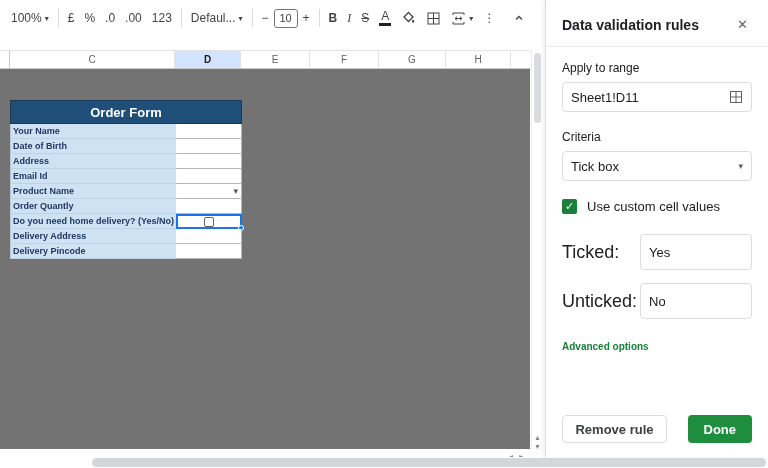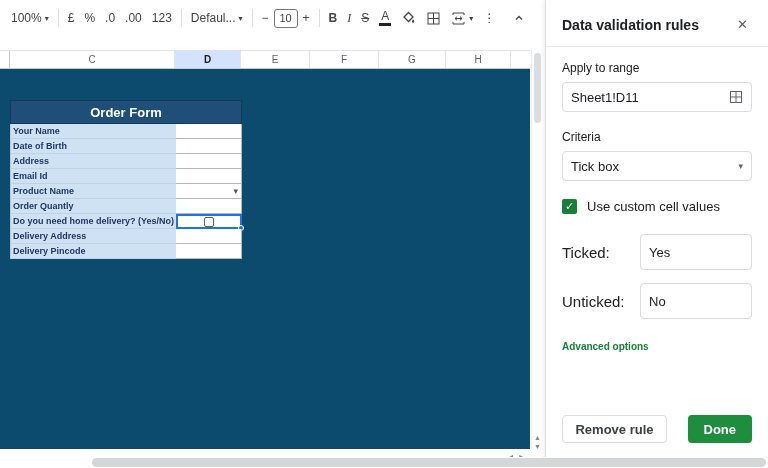--- a/index.html
+++ b/index.html
@@ -26,21 +26,21 @@
   
   .colheaders { position:absolute; top:50px; left:0; width:530px; height:19px;
     display:flex; border-top:1px solid #e1e3e6; border-bottom:1px solid #c7c9cc;
     background:#fff; font-size:10px; color:#5f6368; }
   .colh { border-right:1px solid #e1e3e6; display:flex; align-items:center;
     justify-content:center; height:100%; cursor:pointer; }
   .colh.sel { background:#d3e3fd; color:#1a1d20; font-weight:bold; }
   .rowstub { width:10px; border-right:1px solid #c7c9cc; }
 
   
-  .gridarea { position:absolute; top:69px; left:0; width:530px; height:380px; background:#0c4a6e; }
+  .gridarea { position:absolute; top:69px; left:0; width:530px; height:380px; background:#737373; }
   .orderform { position:absolute; left:10px; top:31px; width:232px; }
   .of-title { height:24px; background:#1f4e79; color:#fff; font-weight:bold;
     font-size:13px; display:flex; align-items:center; justify-content:center;
     border:1px solid #16395a; cursor:cell; }
   .of-row { display:flex; height:15px; }
   .of-label { width:166px; background:#cfe2f3; color:#1f3864; font-size:9px;
     font-weight:bold; display:flex; align-items:center; padding-left:2px;
     border-left:1px solid #b7c9dc; border-bottom:1px solid #bfd3e6; cursor:cell;
     overflow:hidden; white-space:nowrap; }
   .of-cell { width:66px; background:#fff; border-right:1px solid #b7b7b7;
@@ -79,21 +79,21 @@
   .sb-label { font-size:12px; color:#202124; margin-bottom:7px; }
   .sb-box { height:30px; border:1px solid #dadce0; border-radius:4px;
     display:flex; align-items:center; justify-content:space-between;
     padding:0 8px; font-size:13px; color:#202124; margin-bottom:18px; cursor:pointer; }
   .sb-box .caret { font-size:9px; color:#5f6368; }
   .chk-row { display:flex; align-items:center; gap:10px; margin:4px 0 20px 0; }
   .greencheck { width:15px; height:15px; background:#188038; border-radius:2px;
     color:#fff; font-size:11px; line-height:15px; text-align:center; cursor:pointer; flex:none; }
   .chk-label { font-size:13px; color:#202124; }
   .kv-row { display:flex; align-items:center; justify-content:space-between; margin-bottom:13px; }
-  .kv-label { font-size:15px; color:#202124; }
+  .kv-label { font-size:18px; color:#202124; }
   .kv-input { width:112px; height:36px; border:1px solid #dadce0; border-radius:4px;
     padding:0 8px; font-size:13px; color:#202124; font-family:"Liberation Sans",sans-serif; }
   .advanced { margin-top:22px; font-size:10px; font-weight:bold; color:#188038; cursor:pointer; }
   .sb-footer { display:flex; justify-content:flex-end; align-items:center; gap:21px;
     padding:0 16px 14px 16px; }
   .btn { height:28px; border-radius:4px; font-size:13px; font-weight:bold;
     font-family:"Liberation Sans",sans-serif; cursor:pointer; }
   .btn-outline { background:#fff; border:1px solid #dadce0; color:#3c4043; padding:0 12px; }
   .btn-filled { background:#1e8e3e; border:none; color:#fff; padding:0 16px; }
 </style>

